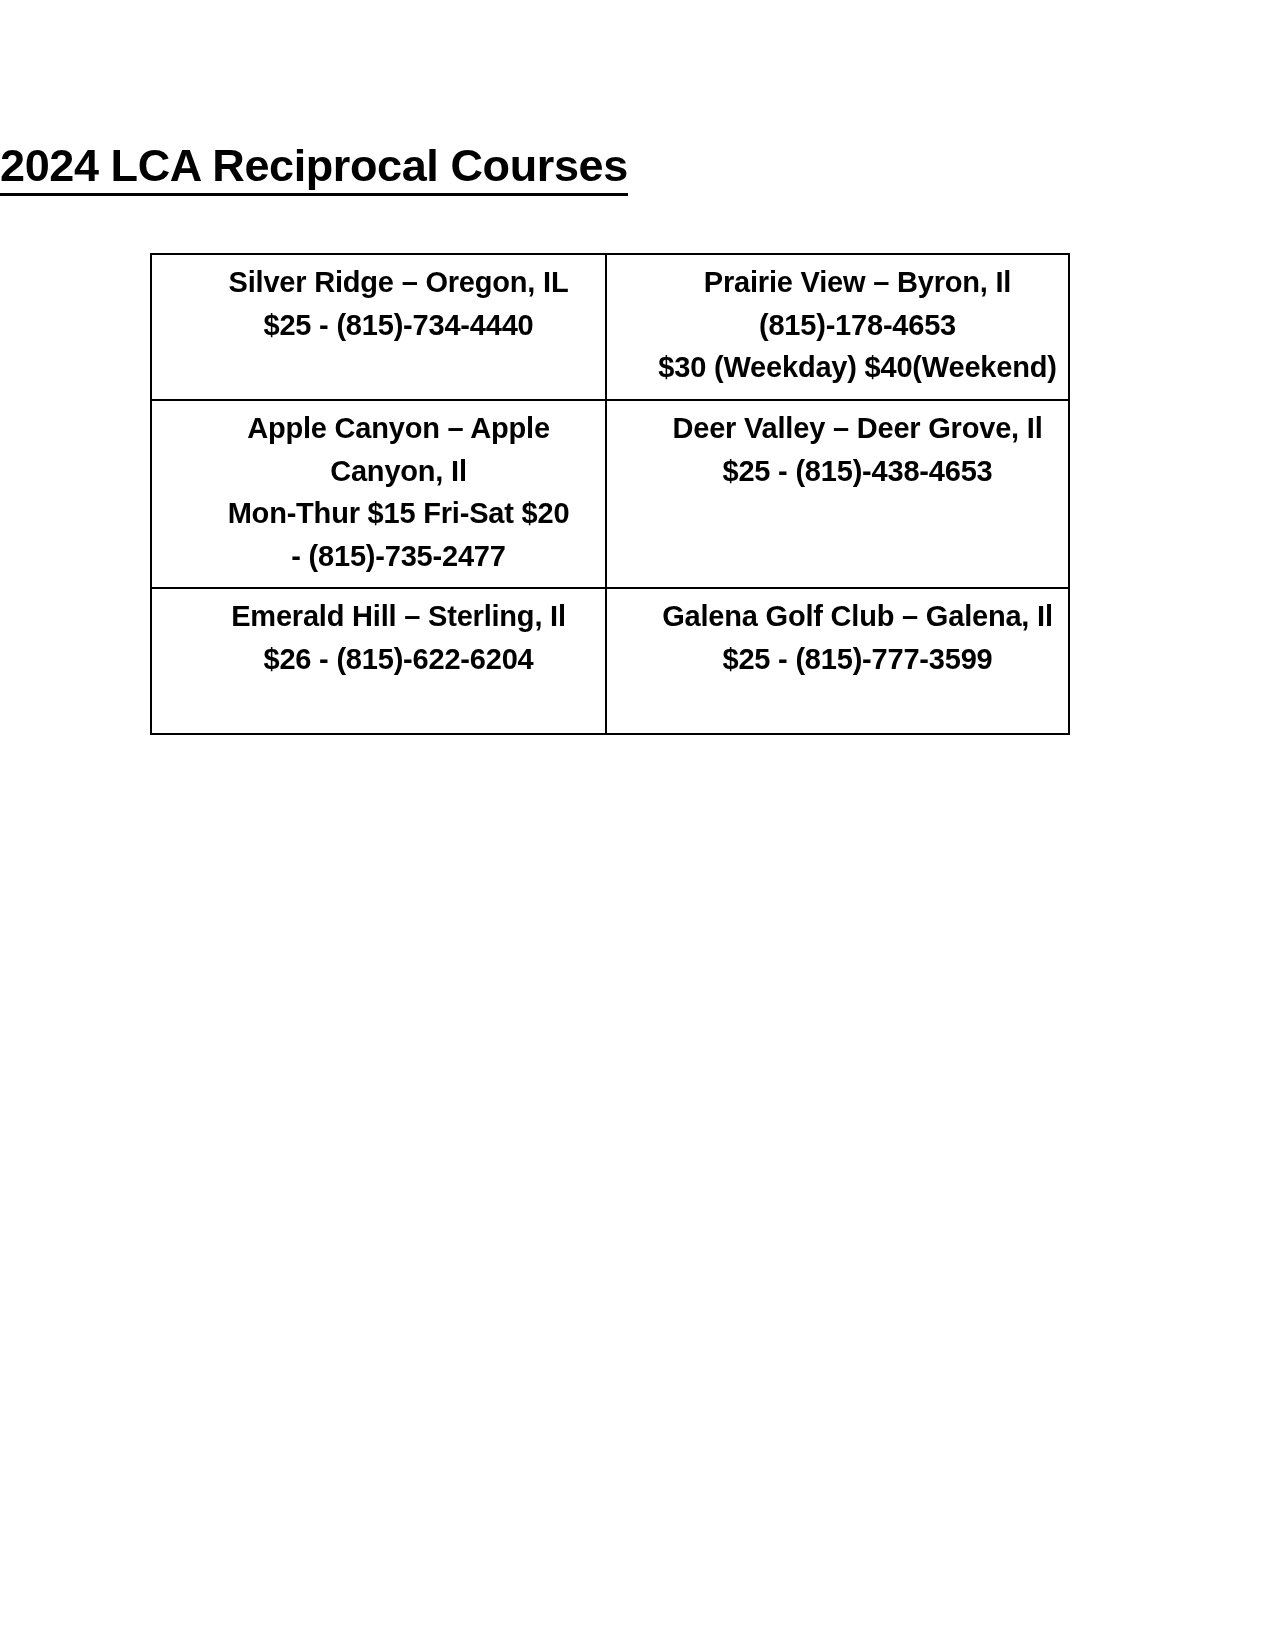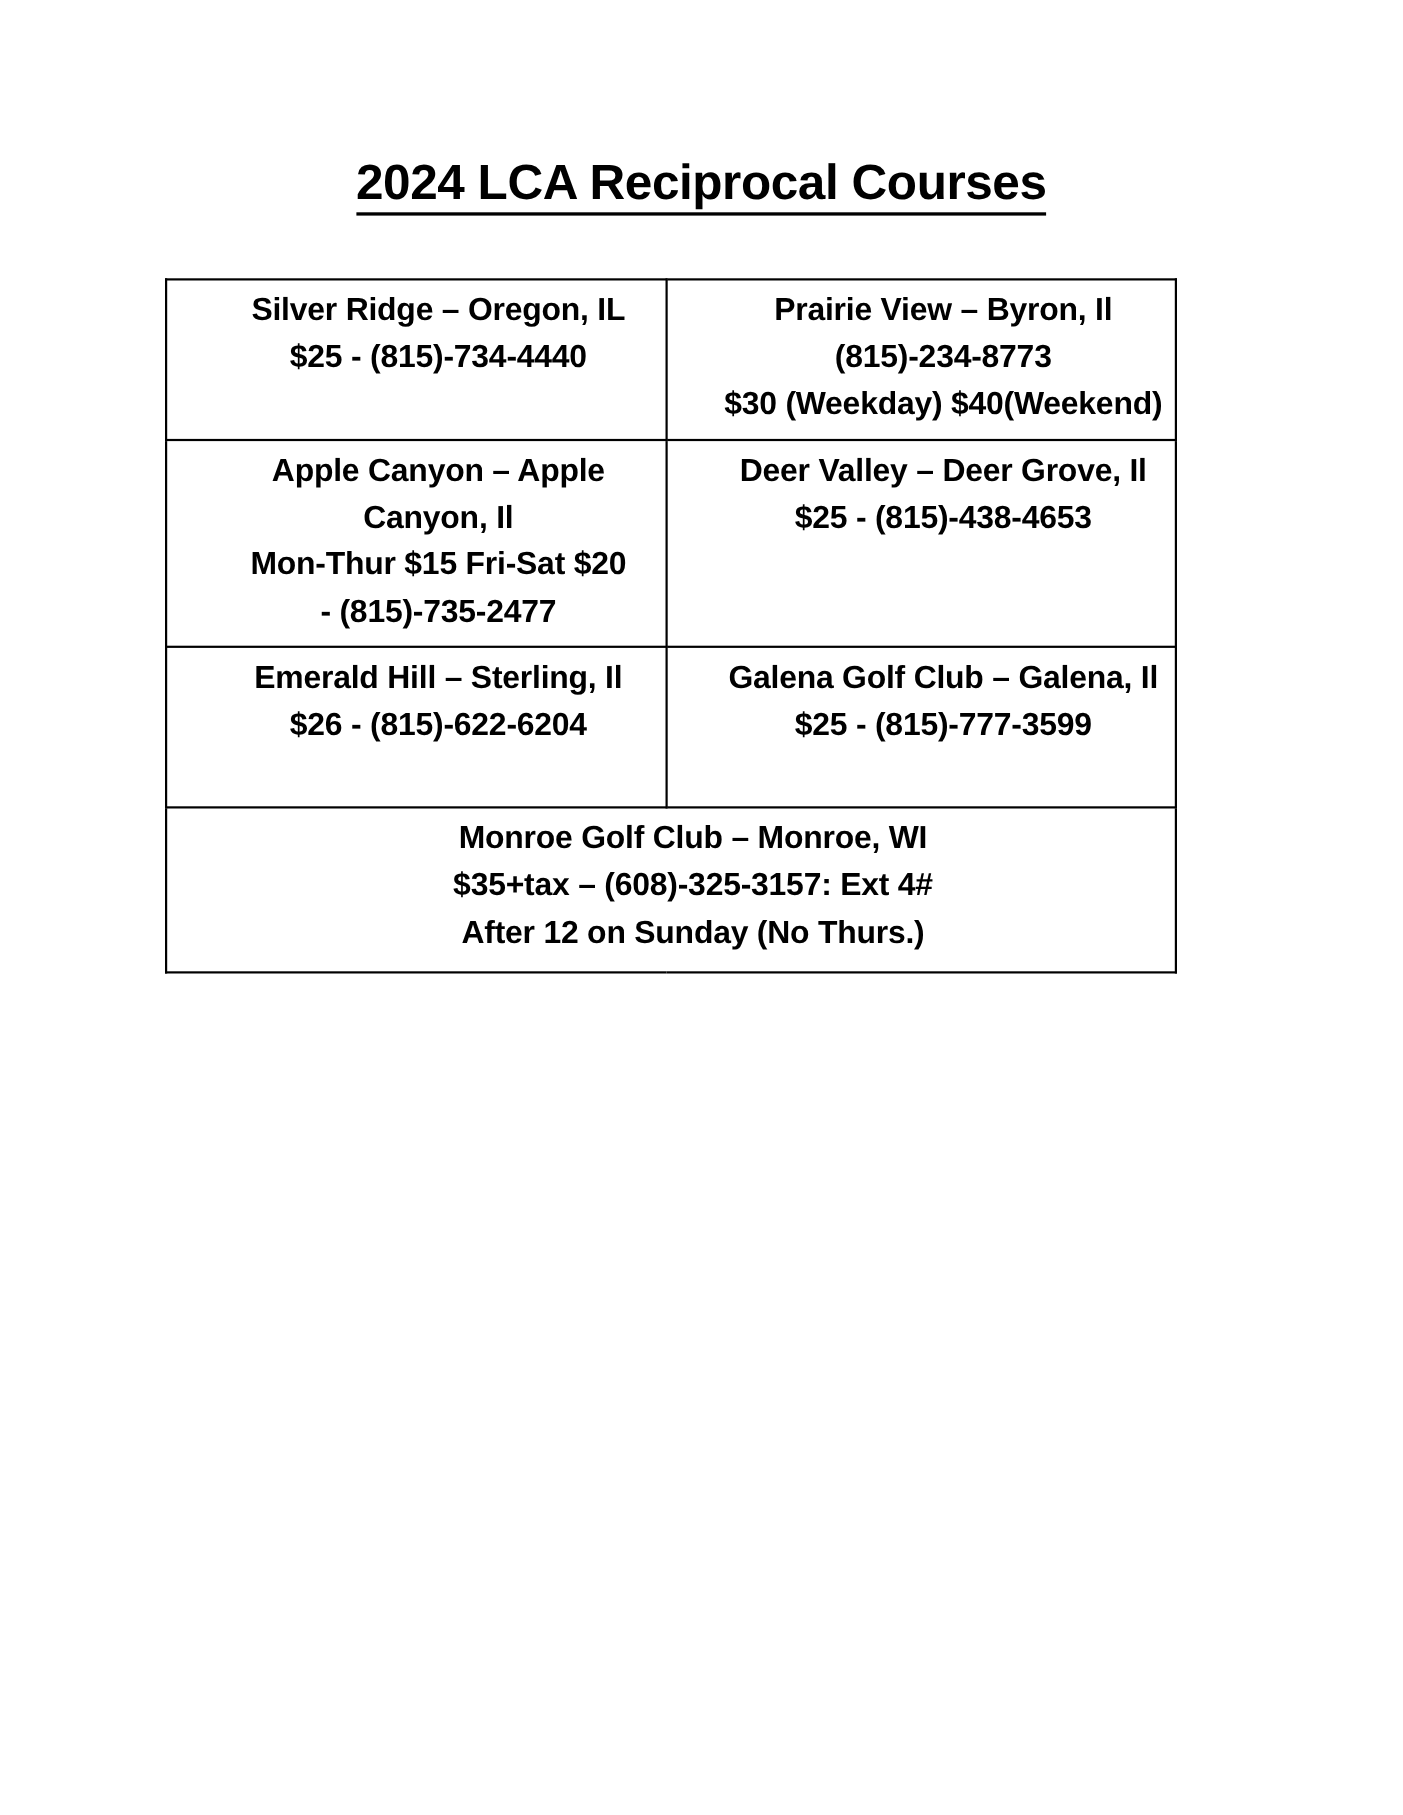--- a/index.html
+++ b/index.html
@@ -20,21 +20,20 @@
     width: 1275px;
     height: 1650px;
     background: #ffffff;
   }
 
   .doc-title {
     position: absolute;
     top: 140px;
     left: 0;
     width: 1275px;
-    text-align: center;
     font-size: 45px;
     font-weight: bold;
     letter-spacing: -0.4px;
     line-height: 1.15;
   }
   .doc-title .ul {
     border-bottom: 3px solid #000;
     padding-bottom: 2px;
   }
 
@@ -85,21 +84,21 @@
     </colgroup>
     <tbody>
 
       <tr>
         <td>
           <span class="cell-line wrap">Silver Ridge – Oregon, IL</span>
           <span class="cell-line">$25 - (815)-734-4440</span>
         </td>
         <td>
           <span class="cell-line wrap">Prairie View – Byron, Il</span>
-          <span class="cell-line">(815)-234-8773</span>
+          <span class="cell-line">(815)-178-4653</span>
           <span class="cell-line">$30 (Weekday) $40(Weekend)</span>
         </td>
       </tr>
 
       <tr>
         <td>
           <span class="cell-line wrap">Apple Canyon – Apple Canyon, Il</span>
           <span class="cell-line">Mon-Thur $15  Fri-Sat $20</span>
           <span class="cell-line">- (815)-735-2477</span>
         </td>
@@ -118,24 +117,17 @@
         <td>
           <span class="cell-line wrap">Galena Golf Club – Galena, Il</span>
           <span class="cell-line">$25 - (815)-777-3599</span>
           <span class="cell-line">&nbsp;</span>
         </td>
       </tr>
 
 
 
 
-      <tr class="full-row">
-        <td colspan="2">
-          <span class="cell-line wrap">Monroe Golf Club – Monroe, WI</span>
-          <span class="cell-line">$35+tax – (608)-325-3157: Ext 4#</span>
-          <span class="cell-line">After 12 on Sunday (No Thurs.)</span>
-        </td>
-      </tr>
 
     </tbody>
   </table>
 
 </div>
 
 </body></html>

